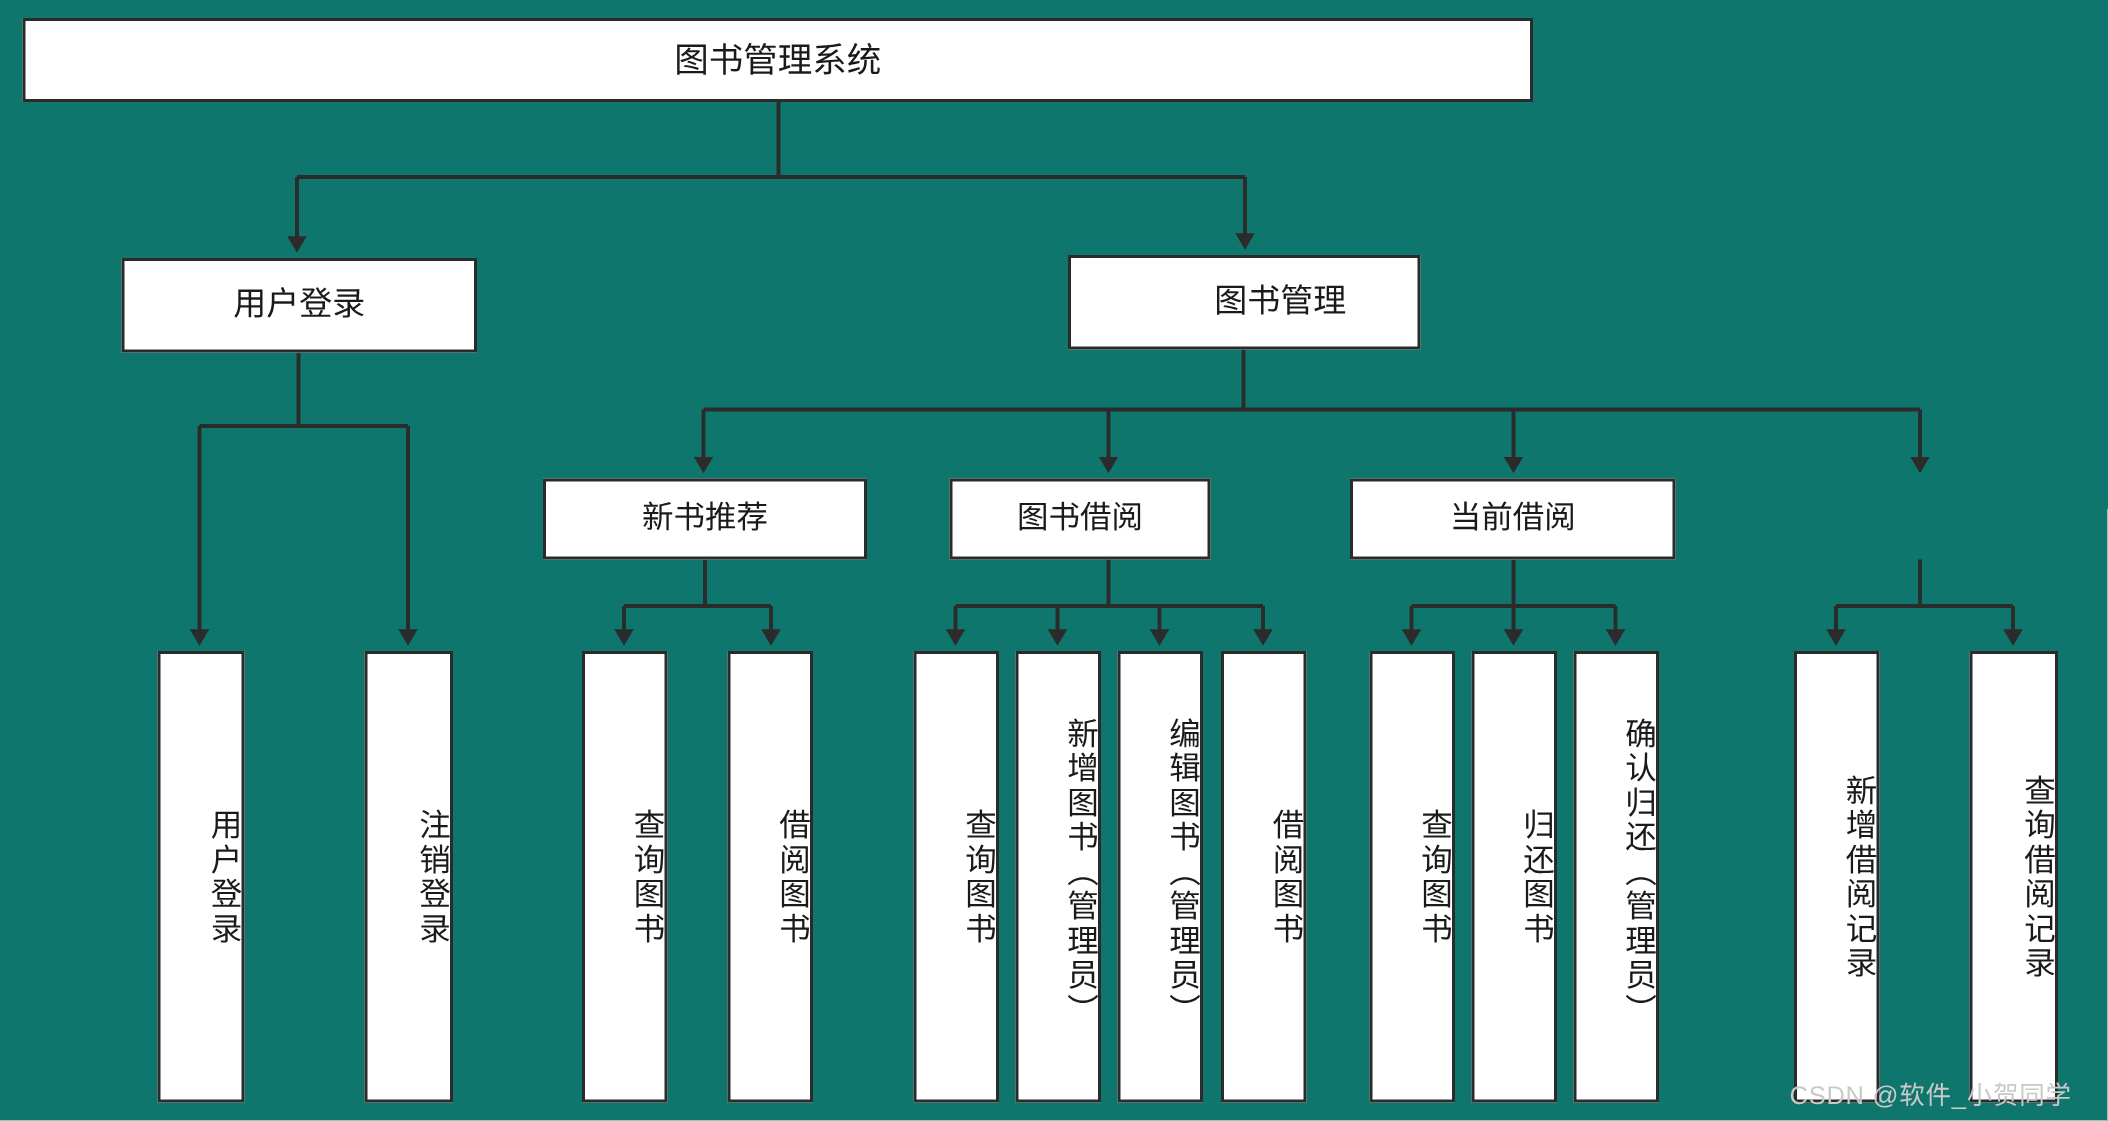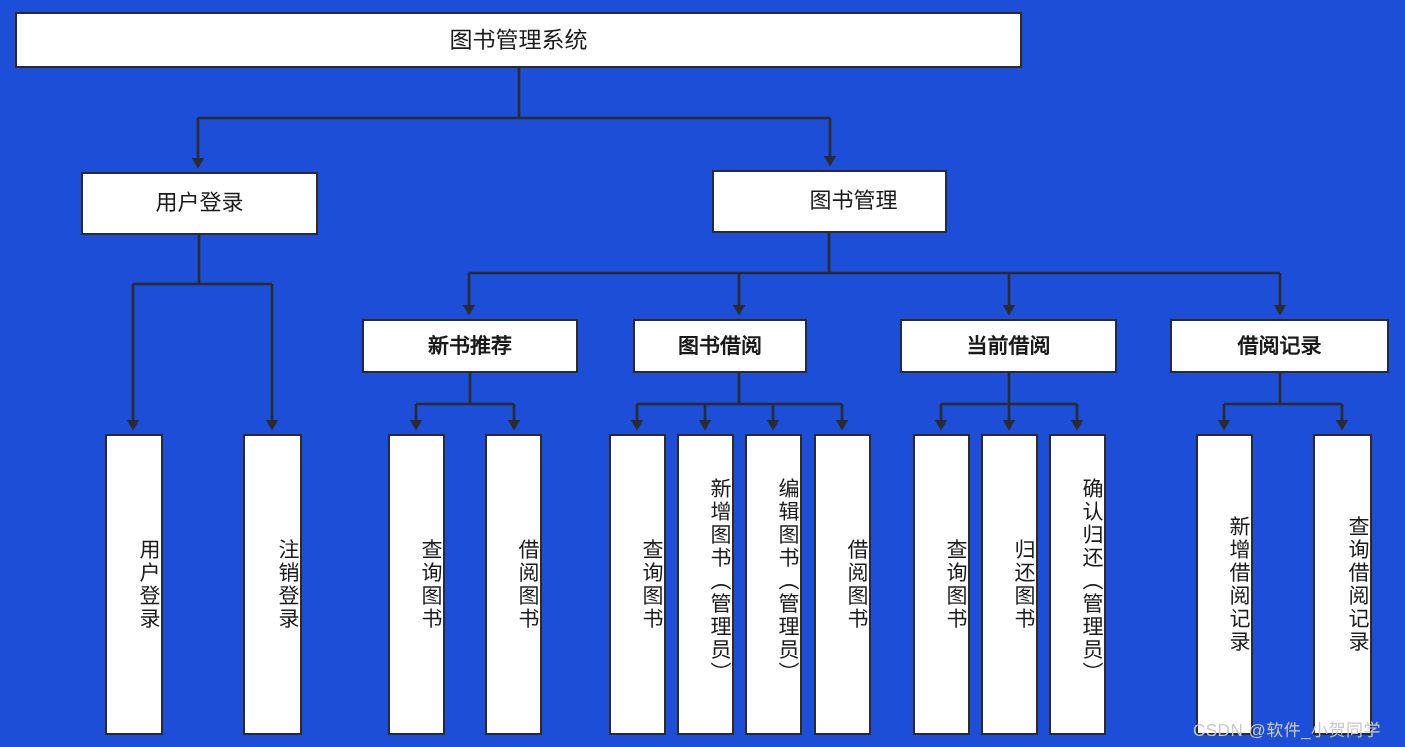--- a/index.html
+++ b/index.html
@@ -8,21 +8,21 @@
     padding: 0;
     background: #ffffff;
   }
   body {
     font-family: "Liberation Sans", "DejaVu Sans", sans-serif;
   }
   #canvas {
     position: relative;
     width: 1405px;
     height: 747px;
-    background: #1d4ed8;
+    background: #0f766e;
     overflow: hidden;
   }
   #edges {
     position: absolute;
     left: 0;
     top: 0;
     width: 1405px;
     height: 747px;
   }
   .node {
@@ -38,21 +38,20 @@
     text-align: center;
   }
   .node.root {
     font-size: 23px;
   }
   .node.lvl2 {
     font-size: 22px;
   }
   .node.lvl3 {
     font-size: 21px;
-    font-weight: bold;
   }
   .node.leaf {
     font-size: 21px;
     writing-mode: vertical-rl;
     text-orientation: upright;
     letter-spacing: 2px;
     padding: 14px 0;
     align-items: flex-start;
     justify-content: center;
   }
@@ -136,23 +135,20 @@
 
   <div class="node lvl3" style="left:362px; top:319px; width:216px; height:54px;">
     <span>新书推荐</span>
   </div>
   <div class="node lvl3" style="left:633px; top:319px; width:174px; height:54px;">
     <span>图书借阅</span>
   </div>
   <div class="node lvl3" style="left:900px; top:319px; width:217px; height:54px;">
     <span>当前借阅</span>
   </div>
-  <div class="node lvl3" style="left:1170px; top:319px; width:219px; height:54px;">
-    <span>借阅记录</span>
-  </div>
 
   <div class="node leaf" style="left:105px; top:434px; width:58px; height:301px;">
     <span>用户登录</span>
   </div>
   <div class="node leaf" style="left:243px; top:434px; width:59px; height:301px;">
     <span>注销登录</span>
   </div>
 
   <div class="node leaf" style="left:388px; top:434px; width:57px; height:301px;">
     <span>查询图书</span>

